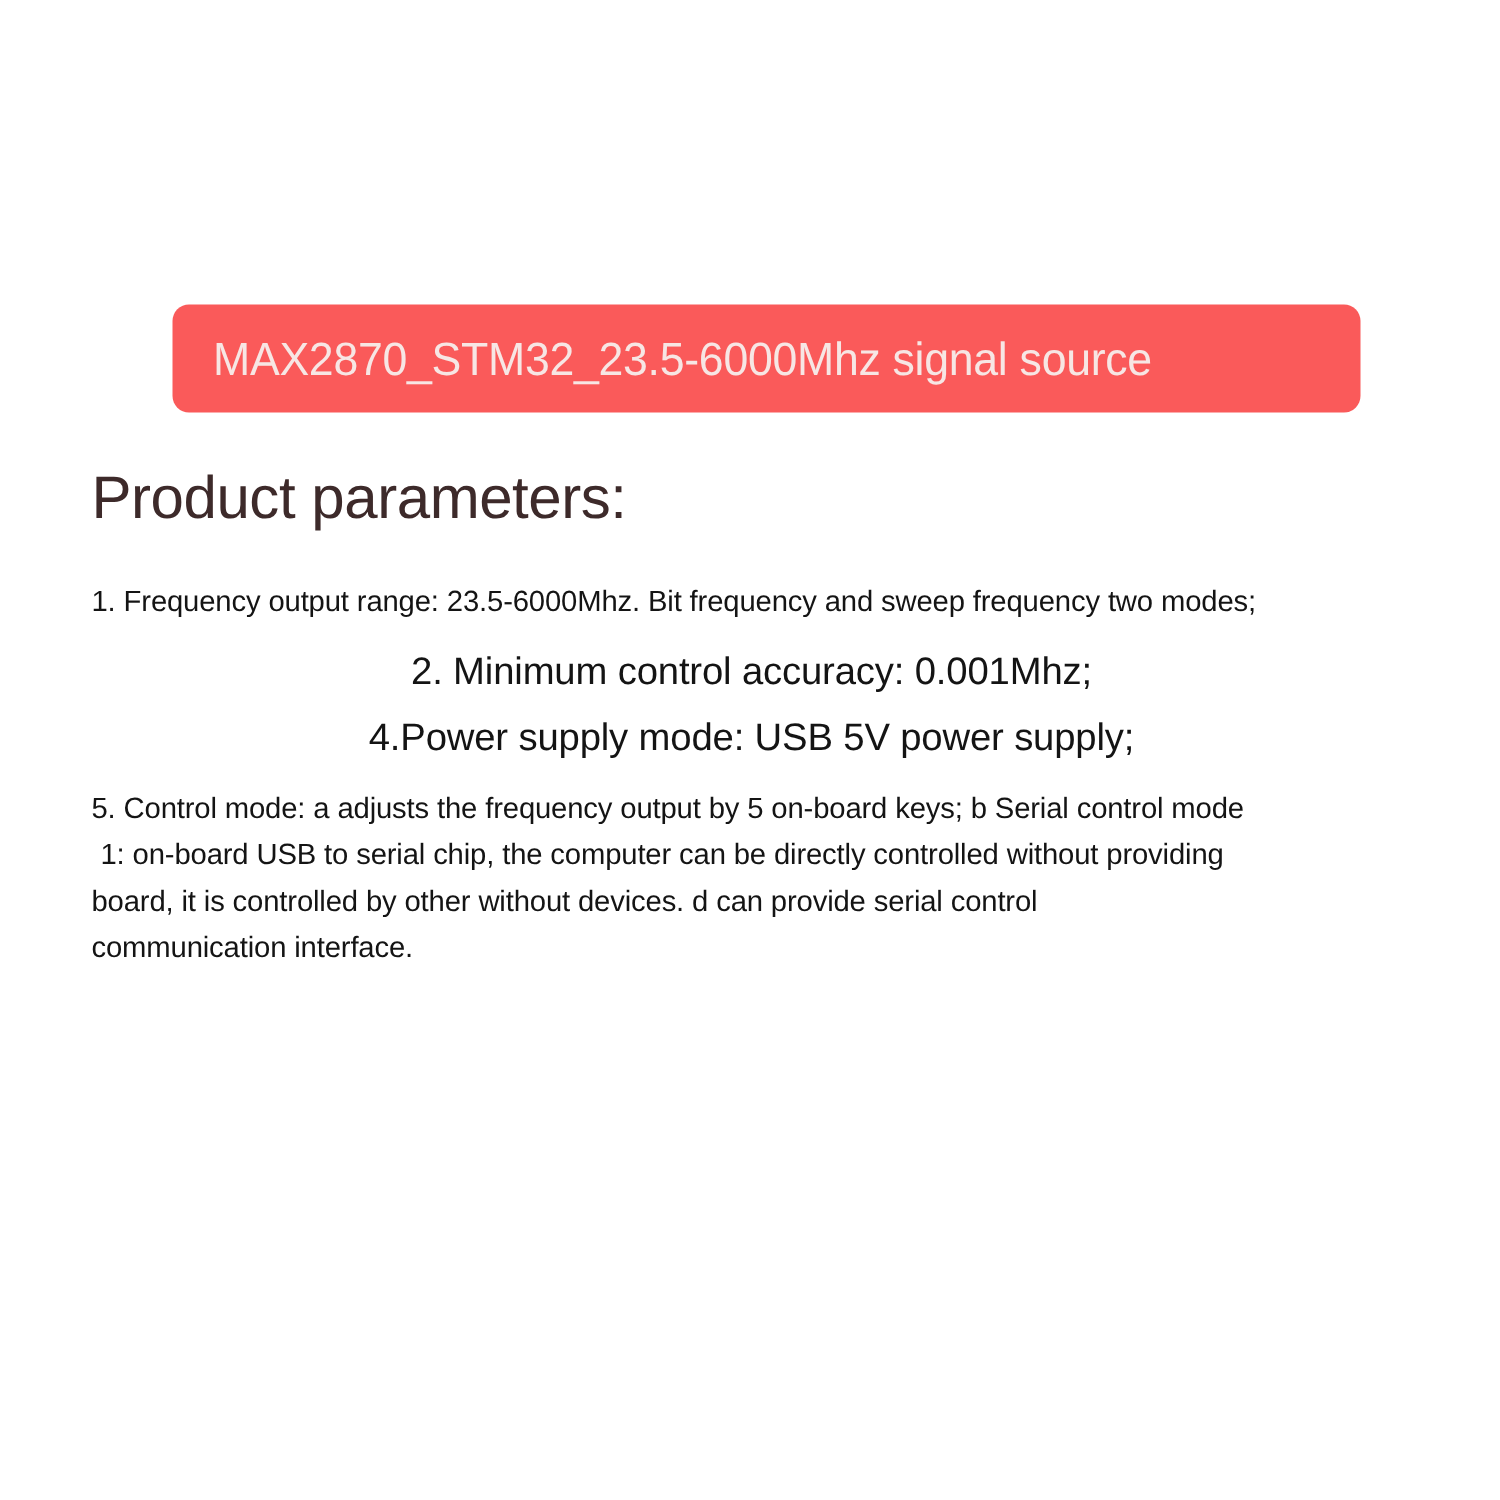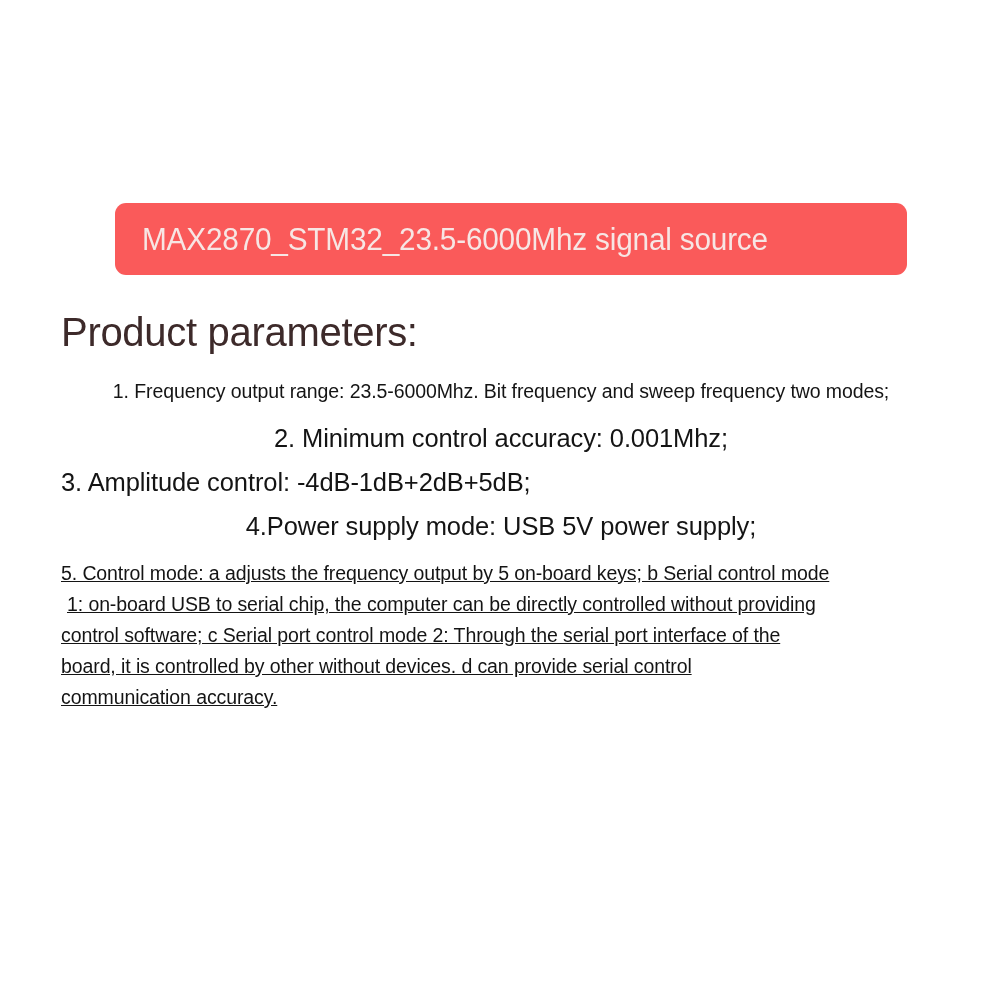--- a/index.html
+++ b/index.html
@@ -79,25 +79,25 @@
   .param.size-sm {
     font-size: 19.5px;
     line-height: 31px;
   }
   
   .param.size-lg {
     font-size: 25.5px;
     line-height: 33px;
   }
 
-  .param.item1  { margin: 0 0 0 0; white-space: nowrap; text-align: center; }
+  .param.item1  { margin: 10px 0 0 0; white-space: nowrap; }
   .param.item2  { margin: 15px 0 0 0; white-space: nowrap; text-align: center; }
   .param.item3  { margin: 11px 0 0 0; white-space: nowrap; }
   .param.item4  { margin: 11px 0 0 0; white-space: nowrap; text-align: center; }
-  .param.item5  { margin: 15px 0 0 0; width: 880px; text-decoration: underline; }
+  .param.item5  { margin: 15px 0 0 0; width: 880px; }
   .param.item6  { margin: 11px 0 0 0; white-space: nowrap; }
 
   .param.item5 .pline { white-space: nowrap; display: block; }
   .param.item5 .pline.indent { padding-left: 6px; }
 </style>
 </head>
 <body>
 
 <div id="page">
 
@@ -106,28 +106,26 @@
   </div>
 
   <div class="section-heading">Product parameters:</div>
 
   <div class="params">
 
     <div class="param size-sm item1">1. Frequency output range: 23.5-6000Mhz. Bit frequency and sweep frequency two modes;</div>
 
     <div class="param size-lg item2">2. Minimum control accuracy: 0.001Mhz;</div>
 
-    <div class="param size-lg item3">3. Amplitude control: -4dB-1dB+2dB+5dB;</div>
 
     <div class="param size-lg item4">4.Power supply mode: USB 5V power supply;</div>
 
     <div class="param size-sm item5">
       <span class="pline">5. Control mode: a adjusts the frequency output by 5 on-board keys; b Serial control mode</span>
       <span class="pline indent">1: on-board USB to serial chip, the computer can be directly controlled without providing</span>
-      <span class="pline">control software; c Serial port control mode 2: Through the serial port interface of the</span>
       <span class="pline">board, it is controlled by other without devices. d can provide serial control</span>
-      <span class="pline">communication accuracy.</span>
+      <span class="pline">communication interface.</span>
     </div>
 
 
   </div>
 
 </div>
 
 </body></html>

